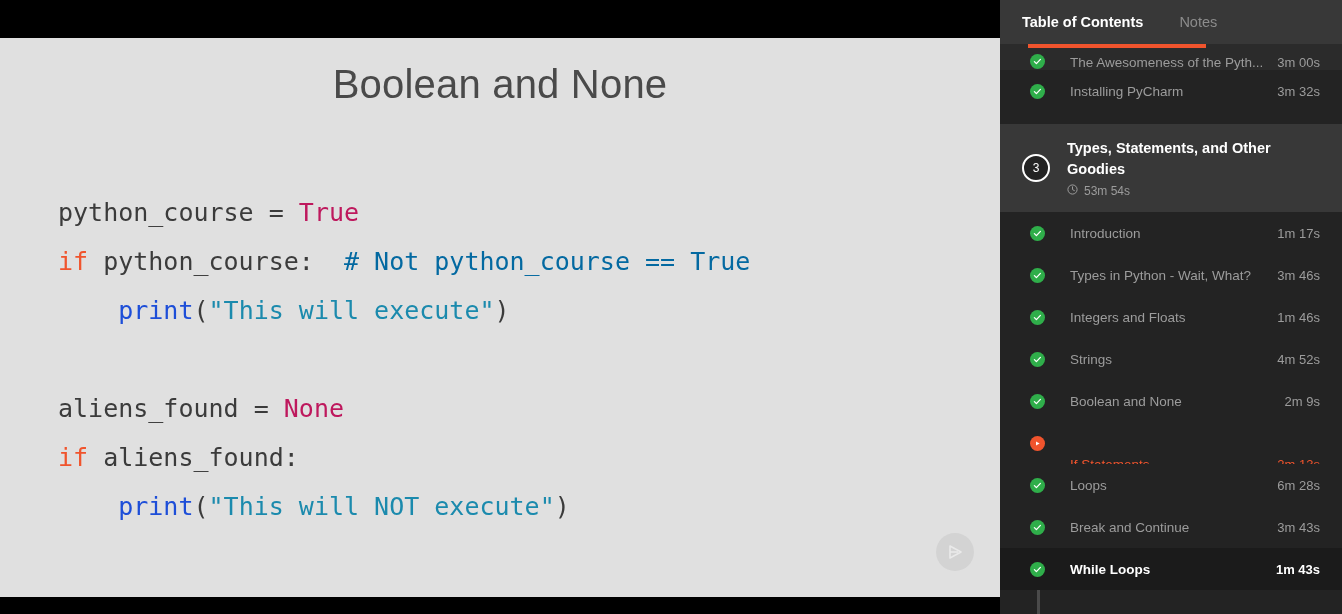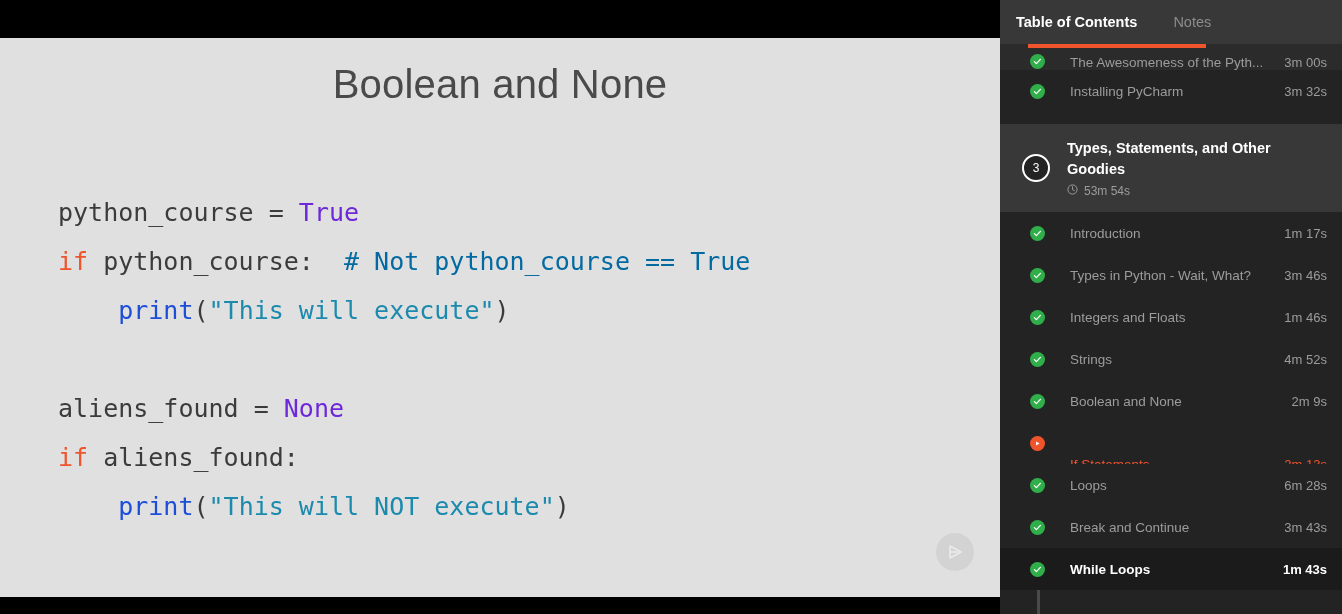--- a/index.html
+++ b/index.html
@@ -51,21 +51,21 @@
     left: 58px; top: 150px;
     font-family: "DejaVu Sans Mono", monospace;
     font-size: 25px;
     line-height: 49px;
     color: #3b3b3b;
     white-space: pre;
   }
   .code-line { height: 49px; }
   .code-line.blank { height: 49px; }
   .tok-kw      { color: #f0542d; }
-  .tok-lit     { color: #6d28d9; }
+  .tok-lit     { color: #be185d; }
   .tok-func    { color: #1d4ed8; }
   .tok-str     { color: #1b8aad; }
   .tok-comment { color: #0369a1; }
   .tok-plain   { color: #3b3b3b; }
 
   .play-watermark {
     position: absolute;
     right: 26px; bottom: 26px;
     width: 38px; height: 38px;
     border-radius: 50%;
@@ -85,21 +85,21 @@
     display: flex;
     flex-direction: column;
     overflow: hidden;
   }
   .sb-tabs {
     flex: none;
     height: 44px;
     background: #383838;
     display: flex;
     align-items: center;
-    padding-left: 16px;
+    padding-left: 22px;
     gap: 36px;
   }
   .sb-tab {
     font-size: 14.5px;
     color: #8c8c8c;
     cursor: pointer;
     font-family: "Liberation Sans", sans-serif;
     white-space: nowrap;
   }
   .sb-tab.active { color: #ffffff; font-weight: bold; }
@@ -117,21 +117,21 @@
     width: 3px;
     background: #4a4a4a;
   }
 
   .row {
     position: relative;
     display: flex;
     align-items: center;
     height: 42px;
     padding-left: 28px;
-    padding-right: 15px;
+    padding-right: 22px;
     background: #232323;
   }
   .row.clipped { height: 26px; align-items: flex-end; overflow:hidden; background:#2b2b2b; }
 
   .row .bullet {
     position: relative;
     z-index: 2;
     width: 18px; height: 18px;
     flex: none;
     display: flex; align-items: center; justify-content: center;

